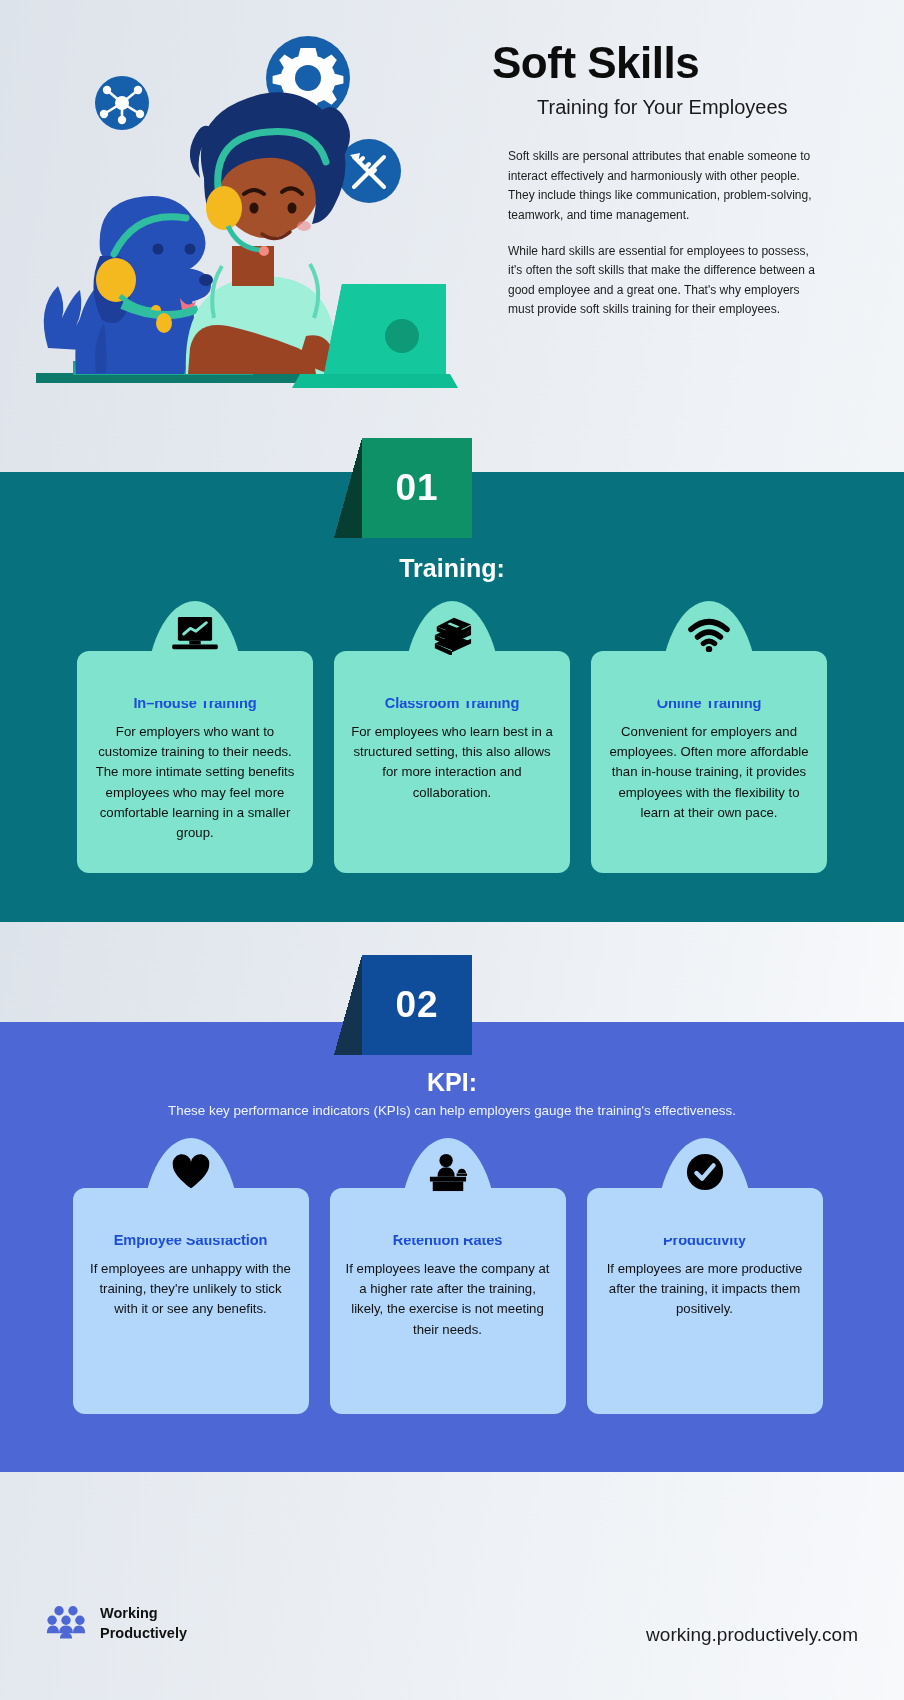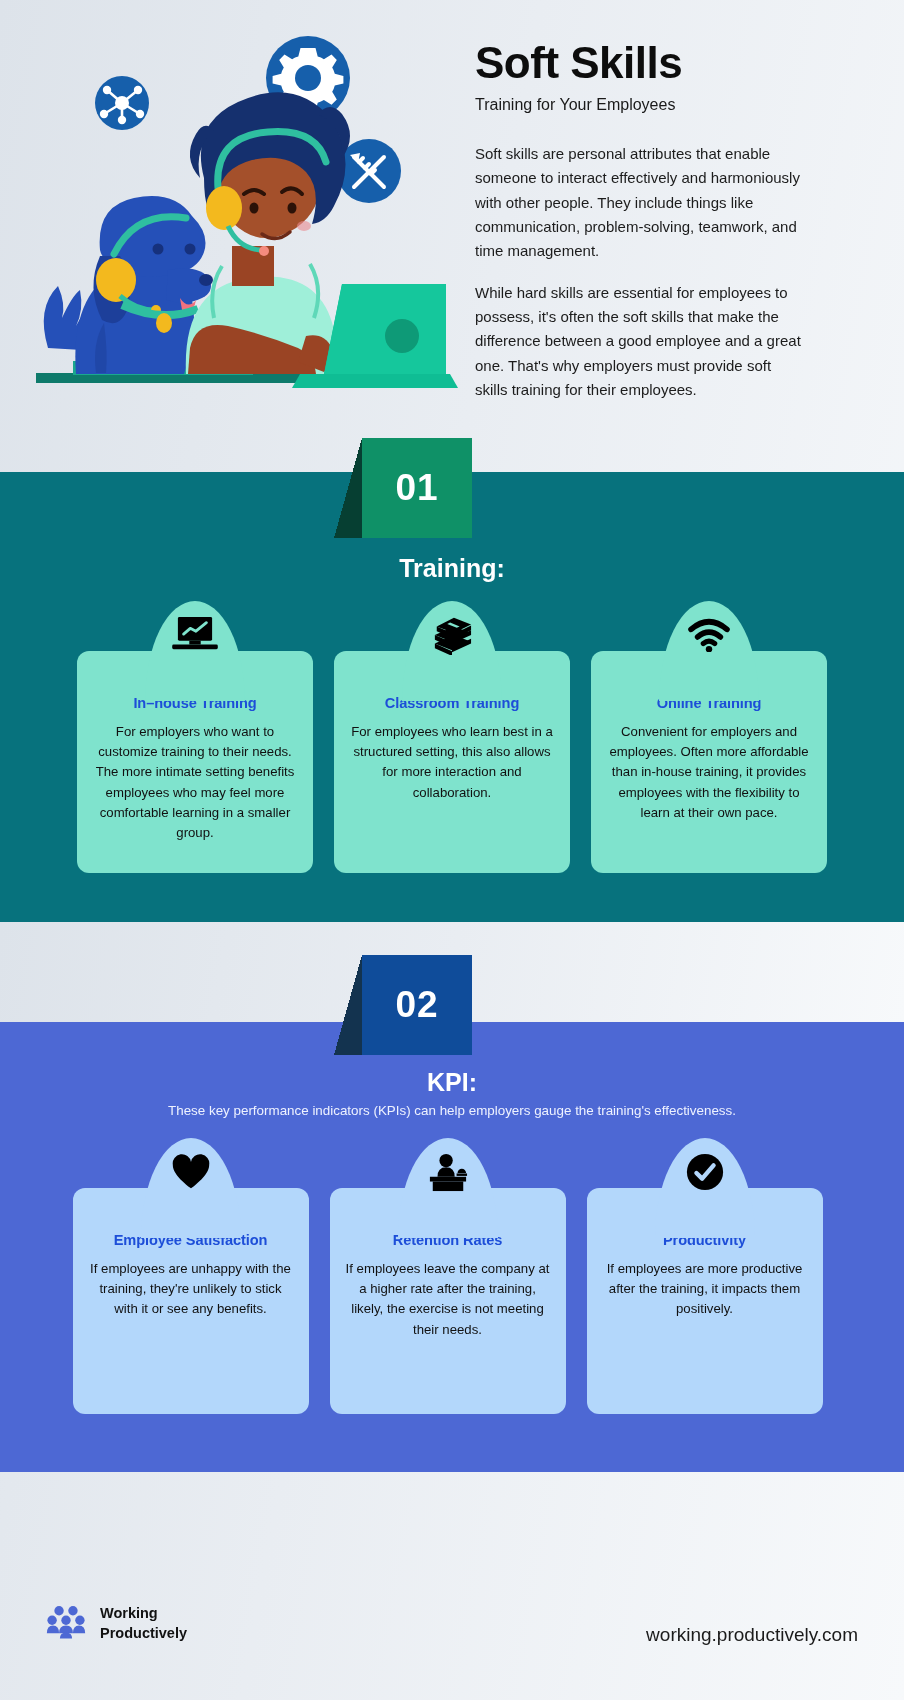--- a/index.html
+++ b/index.html
@@ -14,28 +14,28 @@
     position: relative;
     width: 904px;
     height: 1700px;
     background: linear-gradient(100deg, #dde3ea 0%, #e9edf2 45%, #f7f9fb 100%);
     overflow: hidden;
   }
 
   
   .hero { position: absolute; left: 0; top: 0; width: 904px; height: 472px; }
   .hero-art { position: absolute; left: 18px; top: 18px; width: 440px; height: 400px; }
-  .hero-copy { position: absolute; left: 475px; top: 40px; width: 330px; }
+  .hero-copy { position: absolute; left: 492px; top: 40px; width: 330px; }
   .hero-title {
     font-size: 44px; font-weight: 800; letter-spacing: -0.5px;
     color: #0d0d0d; line-height: 1.05;
   }
-  .hero-sub { font-size: 16px; font-weight: 400; color: #1a1a1a; margin-top: 10px; }
+  .hero-sub { font-size: 20px; font-weight: 400; color: #1a1a1a; margin-top: 10px; margin-left: 45px; }
   .hero-para {
-    font-size: 15px; line-height: 1.62; color: #1c1c1c; margin-top: 28px;
+    font-size: 12px; line-height: 1.62; color: #1c1c1c; margin-top: 28px; margin-left: 16px;
   }
   .hero-para + .hero-para { margin-top: 17px; }
 
   
   .band { position: absolute; left: 0; width: 904px; }
   .band-teal { top: 472px; height: 450px; background: #07727d; }
   .band-blue { top: 1022px; height: 450px; background: #4d68d4; }
 
   .gap { position: absolute; left: 0; width: 904px; height: 100px;
          background: linear-gradient(100deg, #dde3ea 0%, #e9edf2 50%, #f7f9fb 100%); }

